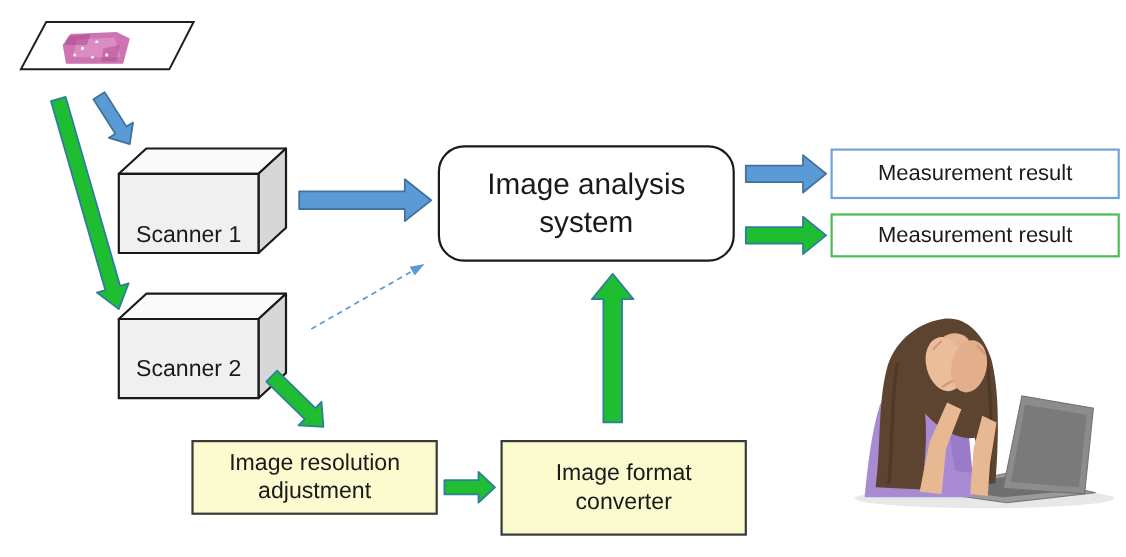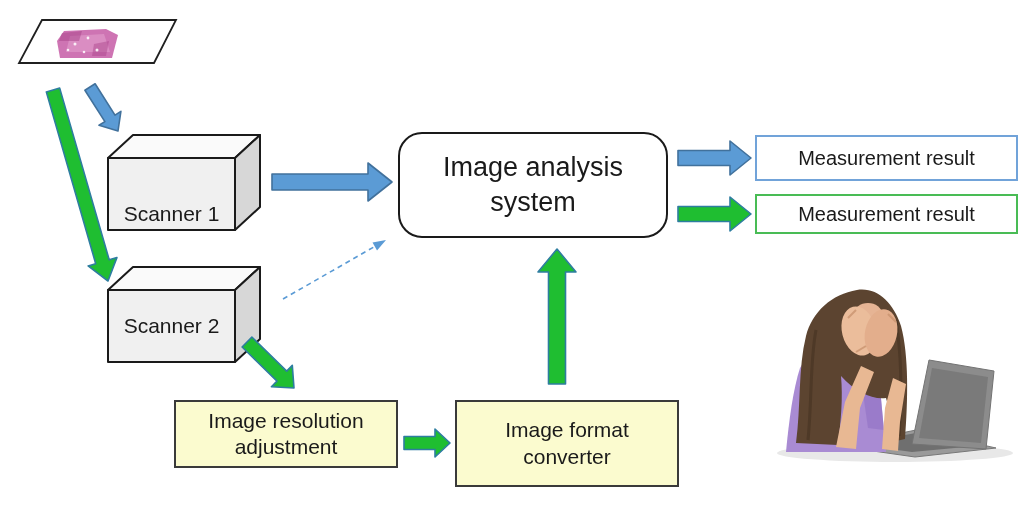--- a/index.html
+++ b/index.html
@@ -18,21 +18,21 @@
        text-align:center;box-sizing:border-box;color:#1a1a1a;background:transparent;font-size:21px;}
   #analysis-box{left:398px;top:132px;width:270px;height:106px;border:2.5px solid #1a1a1a;
        border-radius:24px;font-size:27px;padding:0 16px;line-height:1.3;}
   #result-blue-box{left:755px;top:135px;width:263px;height:46px;border:2px solid var(--result-blue-border);font-size:20px;}
   #result-green-box{left:755px;top:194px;width:263px;height:40px;border:2px solid var(--result-green-border);font-size:20px;}
   #resolution-box{left:174px;top:400px;width:224px;height:68px;border:2.5px solid var(--dark-border);
        background:var(--yellow-fill);font-size:21px;padding:4px 8px;}
   #converter-box{left:455px;top:400px;width:224px;height:87px;border:2.5px solid var(--dark-border);
        background:var(--yellow-fill);font-size:21px;padding:20px 8px;}
   #scanner1-label{left:108px;top:158px;width:127px;height:72px;margin-top:20px;}
-  #scanner2-label{left:108px;top:290px;width:127px;height:72px;}
+  #scanner2-label{left:108px;top:300px;width:127px;height:72px;}
 </style>
 </head>
 <body>
 
 <div id="stage">
 
   <svg id="vector-layer" viewBox="0 0 1024 506" xmlns="http://www.w3.org/2000/svg">
 
     <g>
       <polygon points="42,20 176,20 154,63 19,63" fill="#ffffff" stroke="#202020" stroke-width="1.8"></polygon>

